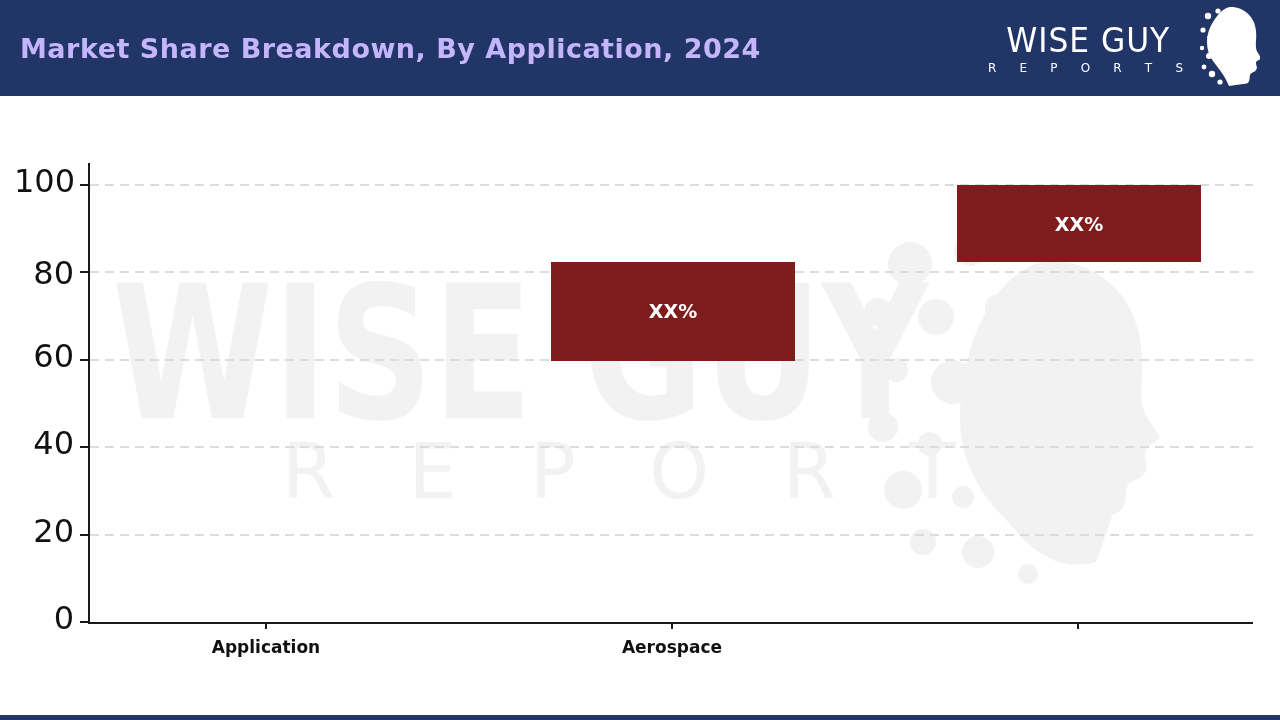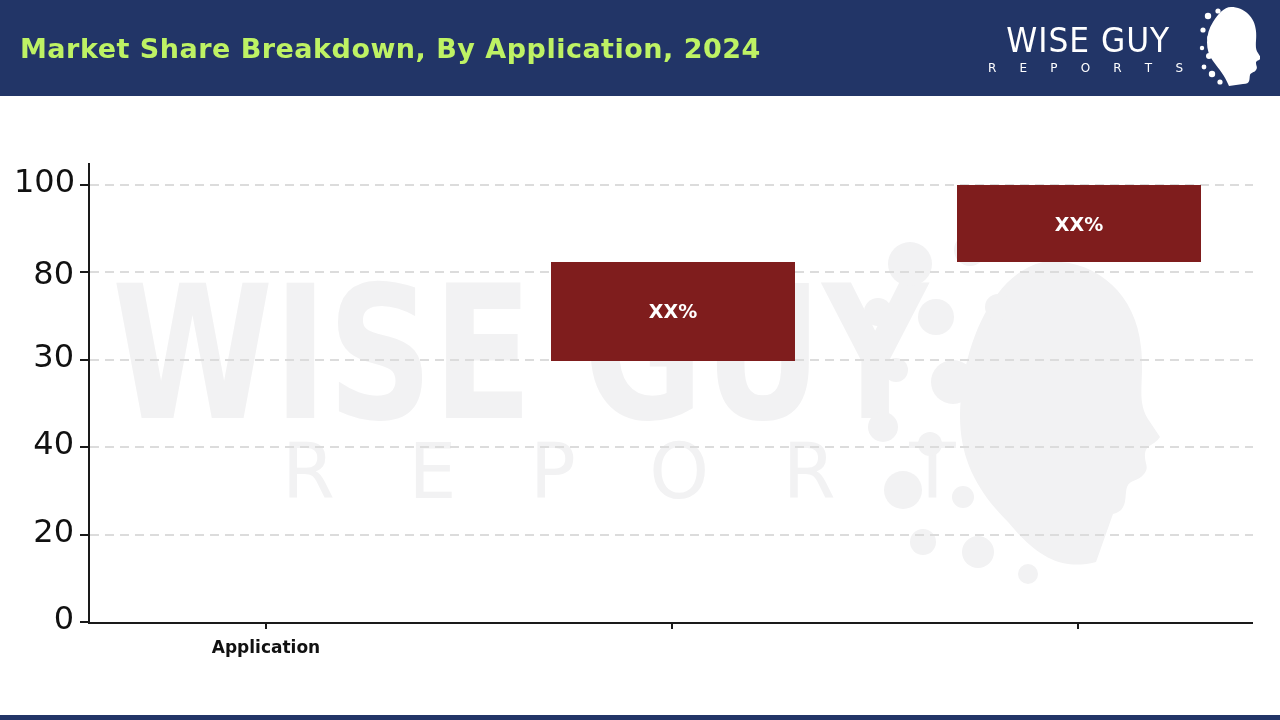--- a/index.html
+++ b/index.html
@@ -4,21 +4,21 @@
 <style>
   * { margin:0; padding:0; box-sizing:border-box; }
   html,body { width:1280px; height:720px; overflow:hidden; background:#ffffff;
               font-family:"DejaVu Sans","Liberation Sans",sans-serif; }
   .page { position:relative; width:1280px; height:720px; background:#fff; }
 
   
   .header { position:absolute; left:0; top:0; width:1280px; height:96px;
             background:#223567; display:flex; align-items:center;
             justify-content:space-between; padding:0 14px 0 20px; z-index:10; }
-  .title { color:#bef264; font-size:27px; font-weight:bold; letter-spacing:.5px; }
+  .title { color:#c4b5fd; font-size:27px; font-weight:bold; letter-spacing:.5px; }
   .logo { display:flex; align-items:center; gap:4px; margin-right:6px; }
   .logo-text { display:flex; flex-direction:column; align-items:center; color:#fff; }
   .logo-line1 { font-size:33px; font-weight:normal; letter-spacing:1px; transform:scaleX(.95); }
   .logo-line2 { font-size:12px; letter-spacing:11px; margin-top:1px; text-indent:6px; }
 
   
   .wm { position:absolute; color:#f2f2f3; z-index:1; white-space:nowrap; }
   .wm-line1 { left:112px; top:262px; font-size:185px; font-weight:bold;
               line-height:1; transform:scaleX(.79); transform-origin:left center; }
   .wm-line2 { left:282px; top:434px; font-size:76px; line-height:1; letter-spacing:33px; }
@@ -102,34 +102,35 @@
         <div class="ytick" style="bottom: -1px;"></div>
         <div class="ytick-label" style="bottom: -15px;">0</div>
         <div class="gridline" style="bottom: 86.3934px;"></div>
         <div class="ytick" style="bottom: 86.3934px;"></div>
         <div class="ytick-label" style="bottom: 72.3934px;">20</div>
         <div class="gridline" style="bottom: 173.787px;"></div>
         <div class="ytick" style="bottom: 173.787px;"></div>
         <div class="ytick-label" style="bottom: 159.787px;">40</div>
         <div class="gridline" style="bottom: 261.18px;"></div>
         <div class="ytick" style="bottom: 261.18px;"></div>
-        <div class="ytick-label" style="bottom: 247.18px;">30</div>
+        <div class="ytick-label" style="bottom: 247.18px;">60</div>
         <div class="gridline" style="bottom: 348.573px;"></div>
         <div class="ytick" style="bottom: 348.573px;"></div>
         <div class="ytick-label" style="bottom: 330px;">80</div>
         <div class="gridline" style="bottom: 435.967px;"></div>
         <div class="ytick" style="bottom: 435.967px;"></div>
         <div class="ytick-label" style="bottom: 421.967px;">100</div>
         <div class="bar" style="left: 461px; width: 244px; bottom: 260.869px; height: 99.6284px;">
           <span class="bar-label">XX%</span>
         </div>
         <div class="bar" style="left: 867px; width: 244px; bottom: 360.061px; height: 76.4692px;">
           <span class="bar-label">XX%</span>
         </div>
         <div class="xtick" style="left: 175px;"></div>
         <div class="cat-label" style="left: 76px;">Application</div>
         <div class="xtick" style="left: 581px;"></div>
+        <div class="cat-label" style="left: 482px;">Aerospace</div>
         <div class="xtick" style="left: 987px;"></div>
       </div>
   </div>
 
   <div class="footer-bar"></div>
 </div>
 
 </body></html>

